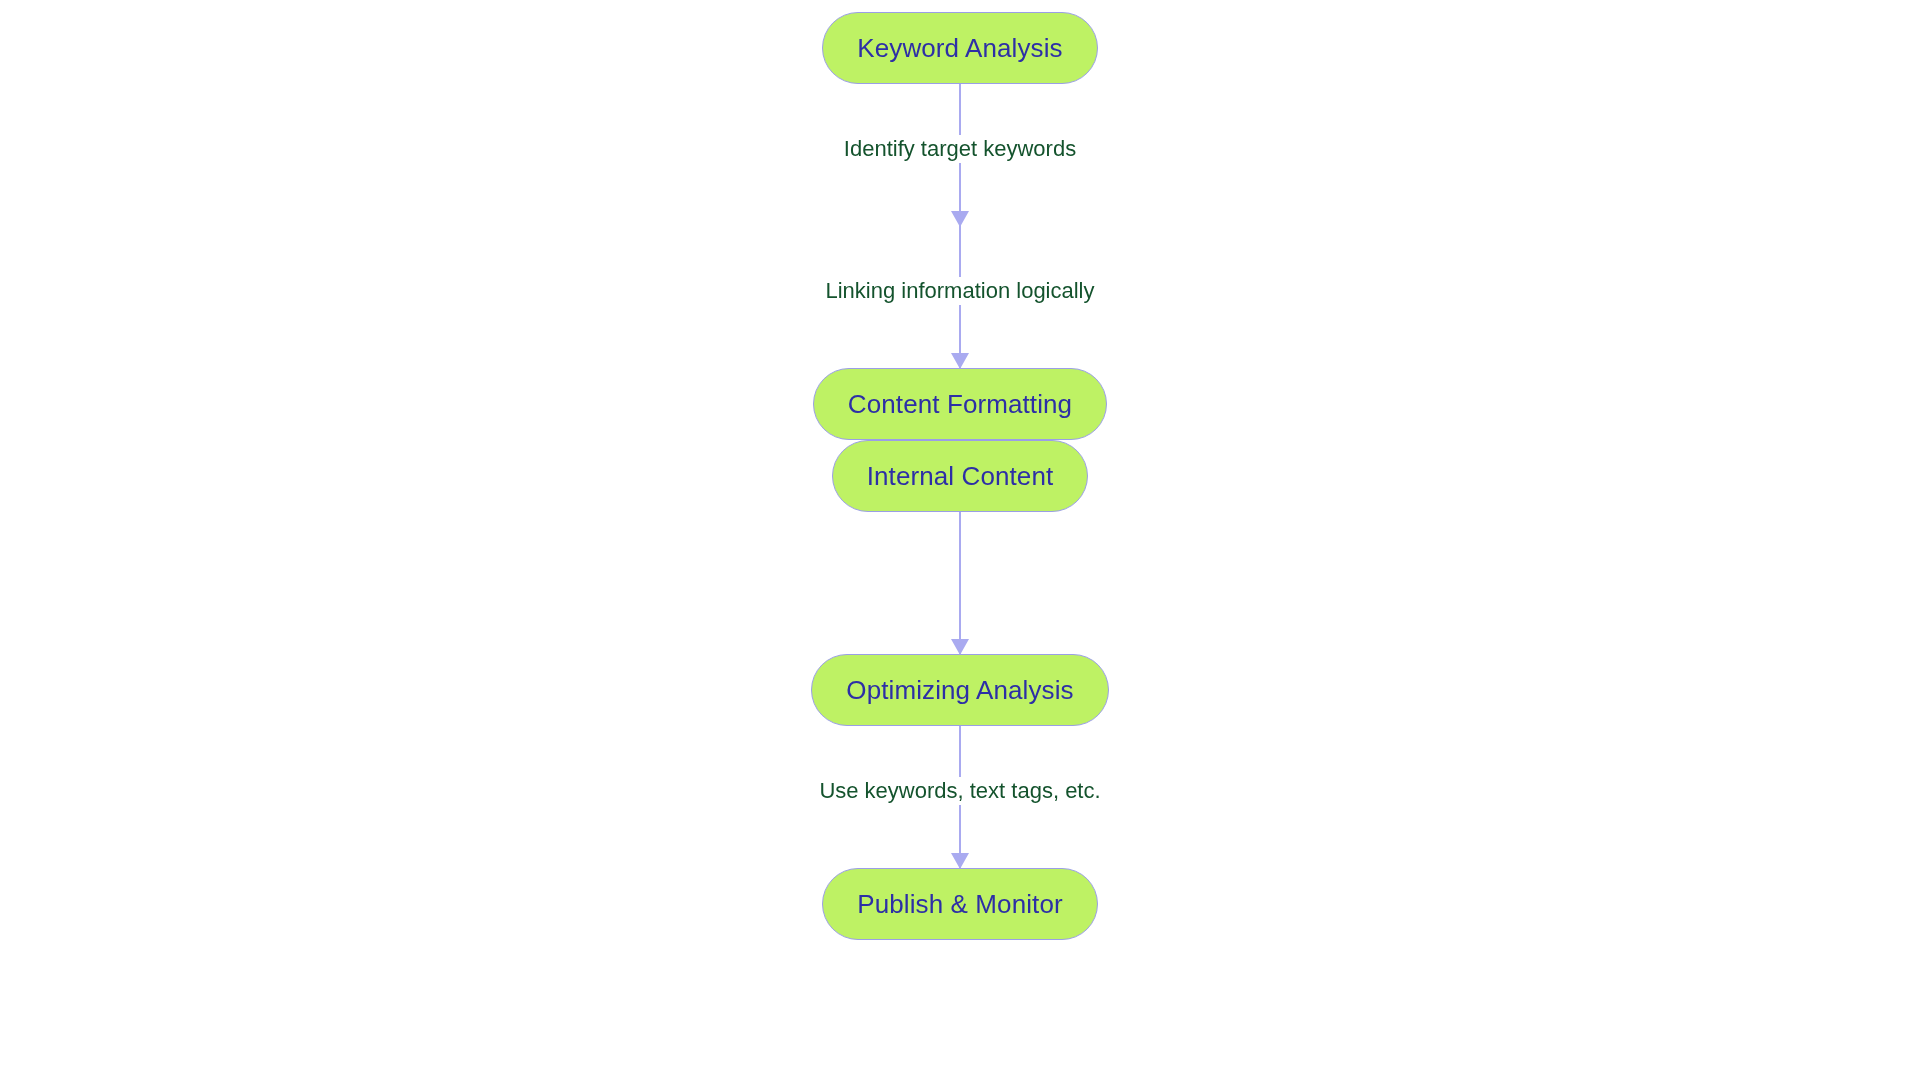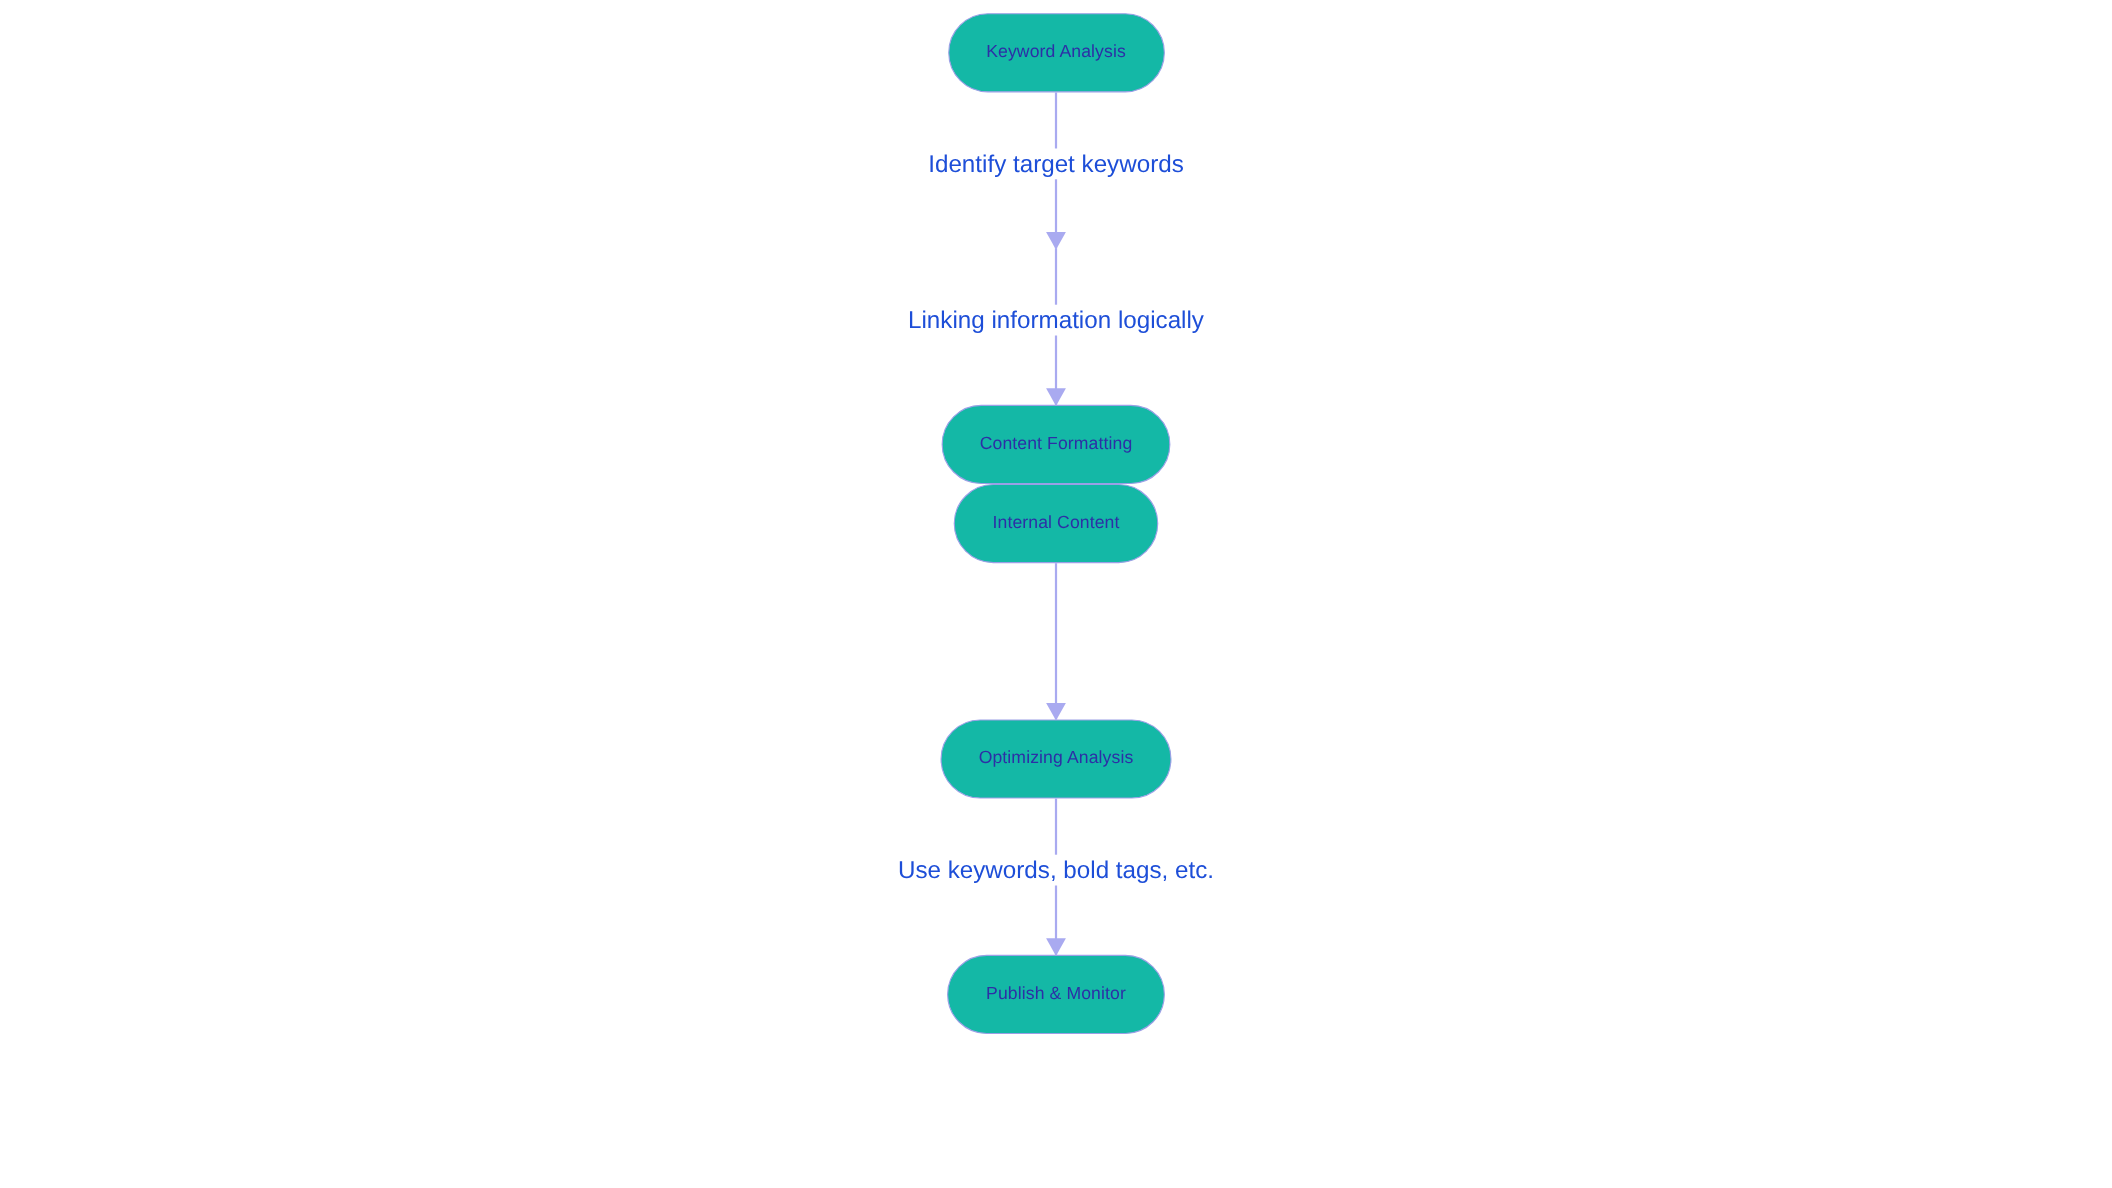--- a/index.html
+++ b/index.html
@@ -29,25 +29,25 @@
     height: 1080px;
     display: flex;
     flex-direction: column;
     align-items: center;
     justify-content: flex-start;
   }
 
   
   .node {
     box-sizing: border-box;
-    background: #14b8a6;
+    background: #bef264;
     border: 1.6px solid #9b9fe6;
     border-radius: 48px;
     color: #2d2fa6;
-    font-size: 16px;
+    font-size: 26px;
     font-family: "Liberation Sans", sans-serif;
     letter-spacing: 0.1px;
     display: flex;
     align-items: center;
     justify-content: center;
     height: 72px;
     padding: 0 34px;
     white-space: nowrap;
     line-height: 1;
   }
@@ -79,21 +79,21 @@
     height: 0;
     border-left: 9px solid transparent;
     border-right: 9px solid transparent;
     border-top: 16px solid #a9aaf0;
   }
   .edge .edge-label {
     position: relative;
     z-index: 2;
     background: #ffffff;
     padding: 2px 8px;
-    color: #1d4ed8;
+    color: #14532d;
     font-size: 22px;
     font-family: "Liberation Sans", sans-serif;
     white-space: nowrap;
     line-height: 1.1;
     transform: translateY(-6px);
   }
 
   .spacer-top { height: 12px; width: 1px; }
 </style>
 </head>
@@ -135,21 +135,21 @@
       <div class="edge-arrow"></div>
     </div>
 
     <div class="node">
       <span>Optimizing Analysis</span>
     </div>
 
     <div class="edge">
       <div class="edge-line"></div>
       <div class="edge-arrow"></div>
-      <div class="edge-label">Use keywords, bold tags, etc.</div>
+      <div class="edge-label">Use keywords, text tags, etc.</div>
     </div>
 
     <div class="node">
       <span>Publish &amp; Monitor</span>
     </div>
 
   </div>
 </div>
 
 </body></html>

